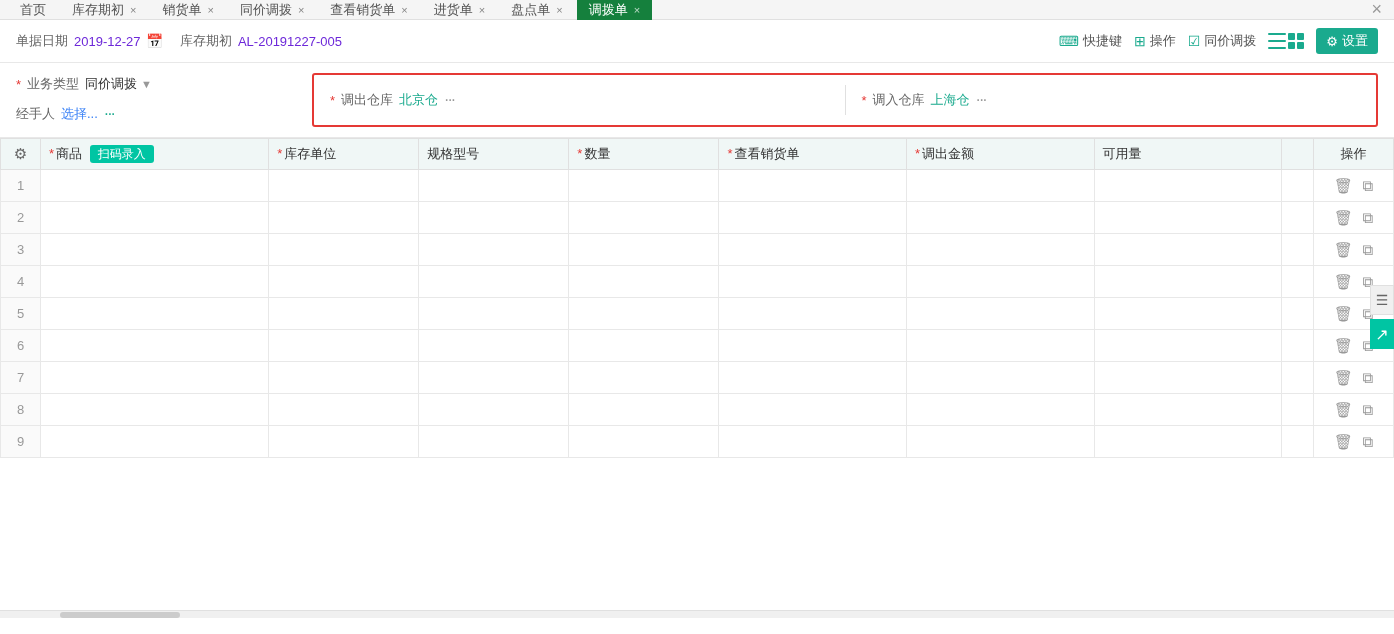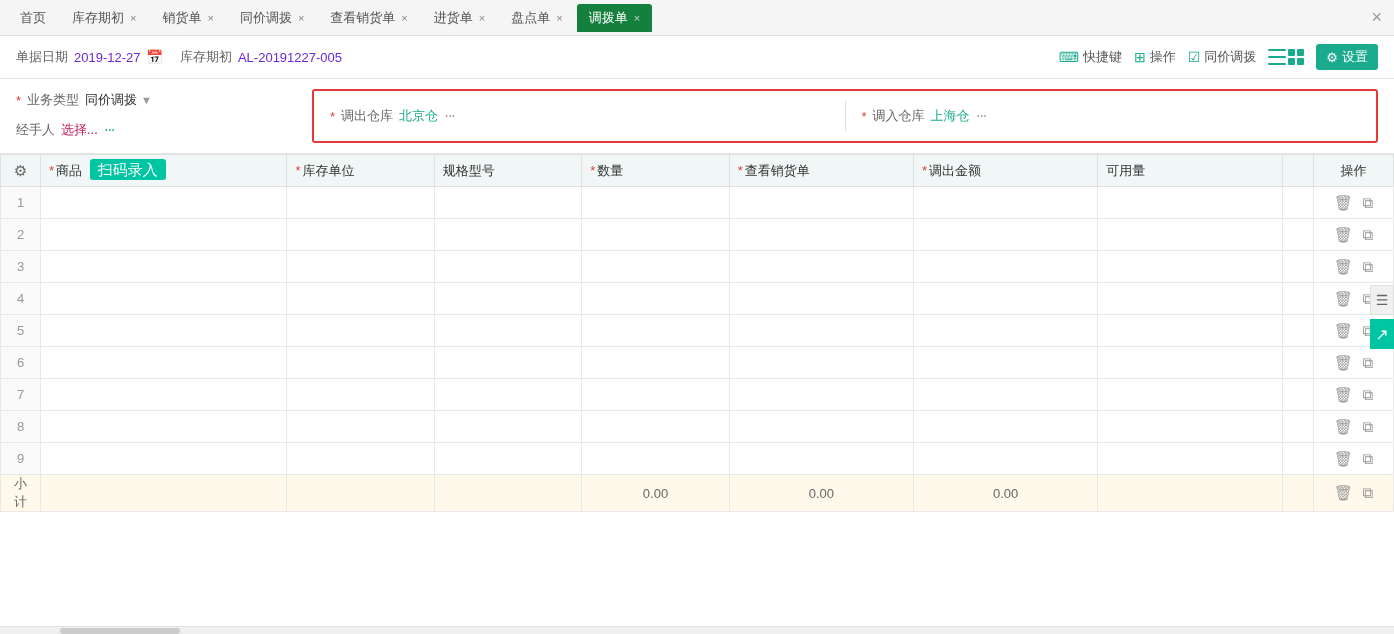--- a/index.html
+++ b/index.html
@@ -1,21 +1,21 @@
 <!DOCTYPE html>
 <html><head>
   <meta charset="utf-8">
   <style>
     * { box-sizing: border-box; margin: 0; padding: 0; }
     body { font-family: "Microsoft YaHei", "PingFang SC", sans-serif; font-size: 13px; background: #fff; color: #333; overflow: hidden; }
 
     
     .tab-bar {
       display: flex; align-items: center; background: #f5f5f5; border-bottom: 1px solid #e0e0e0;
-      height: 36px; padding: 0 8px; gap: 2px;
+      height: 20px; padding: 0 8px; gap: 2px;
     }
     .tab {
       display: flex; align-items: center; padding: 0 12px; height: 28px; cursor: pointer;
       font-size: 13px; color: #555; white-space: nowrap; border-radius: 3px 3px 0 0;
       gap: 6px;
     }
     .tab.active { background: #15803d; color: #fff; }
     .tab .close-icon { font-size: 11px; color: inherit; opacity: 0.7; cursor: pointer; }
     .tab.active .close-icon { color: #fff; }
     .tab-close-all { margin-left: auto; font-size: 18px; color: #999; cursor: pointer; padding: 0 4px; }
@@ -53,40 +53,40 @@
       display: flex; align-items: center; gap: 4px; min-width: 160px; cursor: pointer;
       padding: 2px 0;
     }
     .form-select-value { color: #333; font-size: 13px; }
     .form-select-arrow { color: #999; font-size: 11px; }
     .form-warehouse { flex: 1; display: flex; align-items: center; gap: 6px; }
     .warehouse-name { color: #1aaa8e; font-size: 13px; }
     .warehouse-more { color: #999; font-size: 16px; cursor: pointer; letter-spacing: -2px; }
     .warehouse-divider { width: 1px; height: 30px; background: #e0e0e0; margin: 0 16px; }
     .person-field { display: flex; align-items: center; gap: 6px; }
-    .person-placeholder { color: #be185d; font-size: 13px; }
+    .person-placeholder { color: #3b82f6; font-size: 13px; }
 
     
     .table-wrapper { overflow: auto; flex: 1; }
     table { width: 100%; border-collapse: collapse; }
     thead tr { background: #f0f7f6; }
     th {
       border: 1px solid #e0e0e0; padding: 6px 8px; text-align: left;
       font-weight: normal; color: #333; white-space: nowrap; font-size: 13px;
     }
     td {
       border: 1px solid #e8e8e8; padding: 0; height: 32px; font-size: 13px;
       text-align: left;
     }
     tr.subtotal-row td { background: #fff9ec; font-size: 13px; }
     .row-num { text-align: center; color: #999; padding: 0 8px; background: #fafafa; width: 36px; }
     .col-settings { width: 40px; text-align: center; }
     .scan-btn {
       background: #00c5a3; color: #fff; padding: 2px 8px; border-radius: 3px;
-      font-size: 15px; cursor: pointer; margin-left: 4px;
+      font-size: 12px; cursor: pointer; margin-left: 4px;
     }
     .col-actions { width: 80px; text-align: center; }
     .action-icon { font-size: 15px; color: #999; cursor: pointer; margin: 0 3px; }
 
     
     .float-btns {
       position: fixed; right: 0; top: 50%; transform: translateY(-50%);
       display: flex; flex-direction: column; gap: 4px;
     }
     .float-btn {
@@ -382,35 +382,20 @@
         <td></td>
         <td></td>
         <td></td>
         <td></td>
         <td></td>
         <td style="text-align:center;">
           <span class="action-icon">🗑</span>
           <span class="action-icon">⧉</span>
         </td>
       </tr>
-          <tr class="subtotal-row">
-        <td class="row-num" style="text-align:center;color:#666;font-size:13px;" colspan="1">小计</td>
-        <td></td>
-        <td></td>
-        <td></td>
-        <td style="text-align:center;color:#666;">0.00</td>
-        <td style="text-align:center;color:#666;">0.00</td>
-        <td style="text-align:center;color:#666;">0.00</td>
-        <td></td>
-        <td></td>
-        <td style="text-align:center;">
-          <span class="action-icon">🗑</span>
-          <span class="action-icon">⧉</span>
-        </td>
-      </tr>
         </tbody>
     </table>
   </div>
 
   <div class="scrollbar-row">
     <div class="scrollbar-thumb"></div>
   </div>
 </div>
 
 <div class="float-btns">

